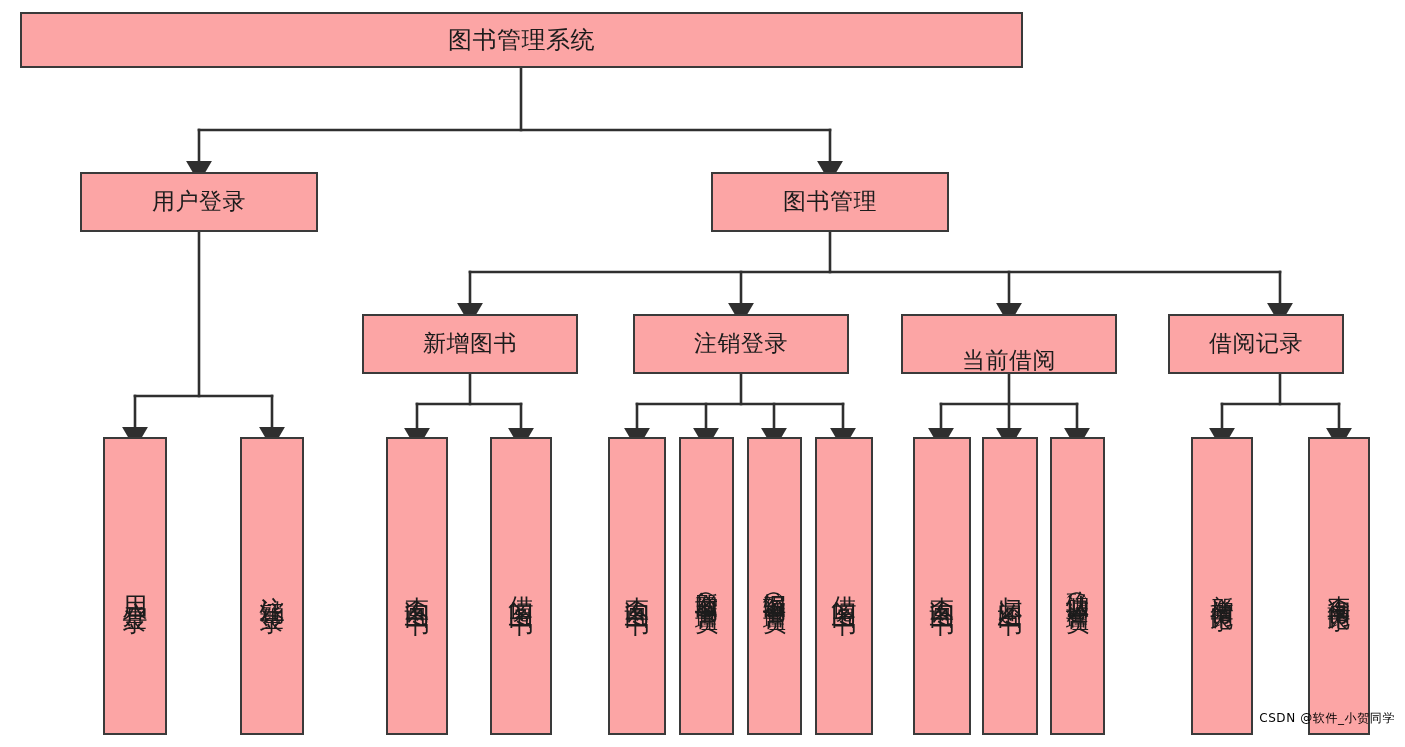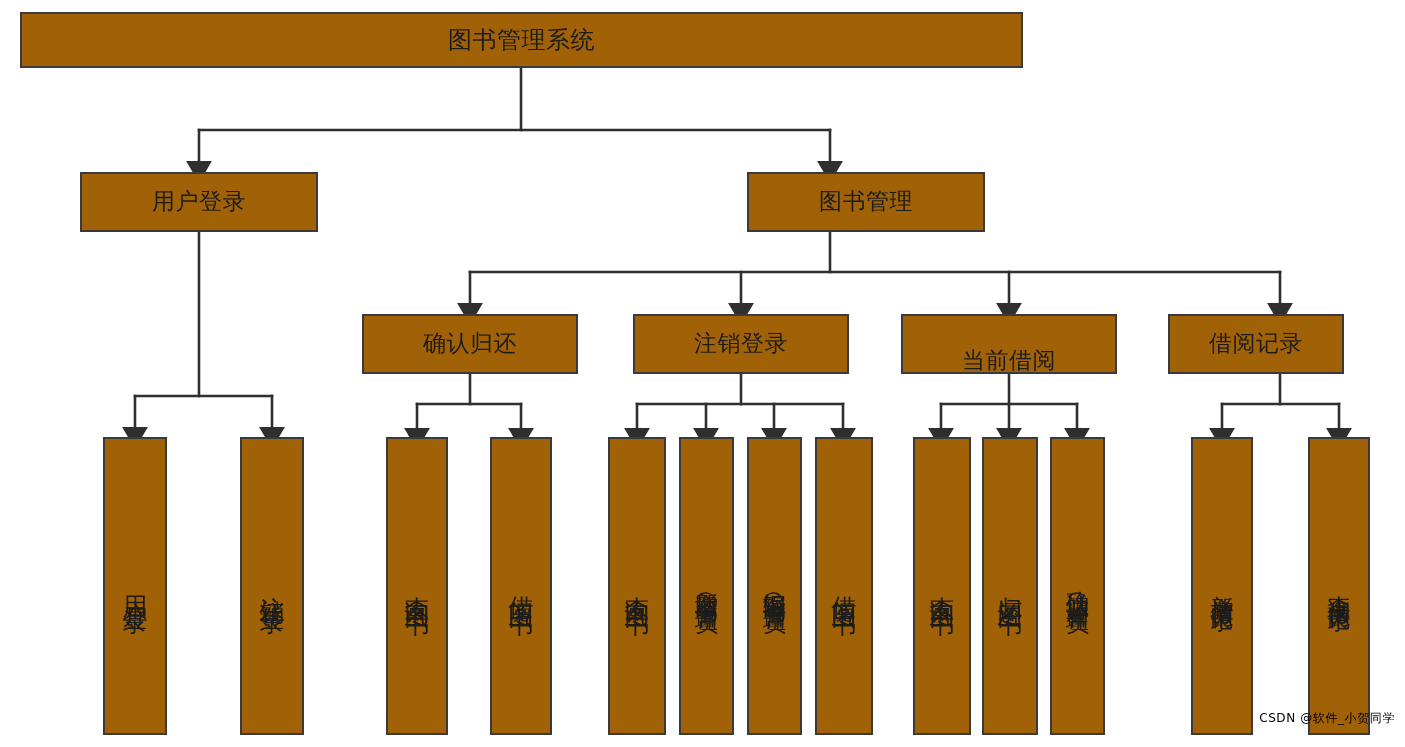--- a/index.html
+++ b/index.html
@@ -19,21 +19,21 @@
     position:absolute;
     left:0; top:0;
     width:1405px;
     height:747px;
     pointer-events:none;
   }
   .node{
     position:absolute;
     box-sizing:border-box;
     border:2.4px solid #3a3a3a;
-    background:#a16207;
+    background:#fca5a5;
     display:flex;
     align-items:center;
     justify-content:center;
     z-index:3;
   }
   .node .lbl{
     display:block;
     text-align:center;
     line-height:1.02;
     color:#1c1c1c;
@@ -132,26 +132,26 @@
     </g>
   </svg>
 
   <div class="node horiz root" style="left:20px;top:12px;width:1003px;height:56px;">
     <span class="lbl">图书管理系统</span>
   </div>
 
   <div class="node horiz" style="left:80px;top:172px;width:238px;height:60px;">
     <span class="lbl">用户登录</span>
   </div>
-  <div class="node horiz" style="left:711px;top:172px;width:238px;height:60px;margin-left:36px;">
+  <div class="node horiz" style="left:711px;top:172px;width:238px;height:60px;">
     <span class="lbl">图书管理</span>
   </div>
 
   <div class="node horiz" style="left:362px;top:314px;width:216px;height:60px;">
-    <span class="lbl">确认归还</span>
+    <span class="lbl">新增图书</span>
   </div>
   <div class="node horiz" style="left:633px;top:314px;width:216px;height:60px;">
     <span class="lbl">注销登录</span>
   </div>
   <div class="node horiz" style="left:901px;top:314px;width:216px;height:60px;align-items:flex-end;">
     <span class="lbl">当前借阅</span>
   </div>
   <div class="node horiz" style="left:1168px;top:314px;width:176px;height:60px;">
     <span class="lbl">借阅记录</span>
   </div>

